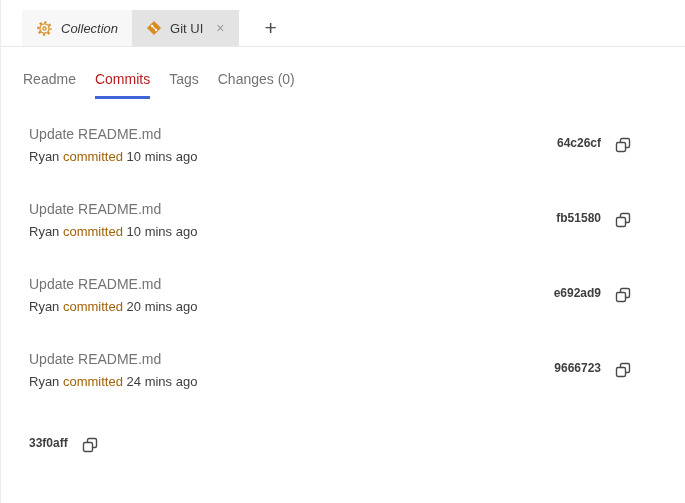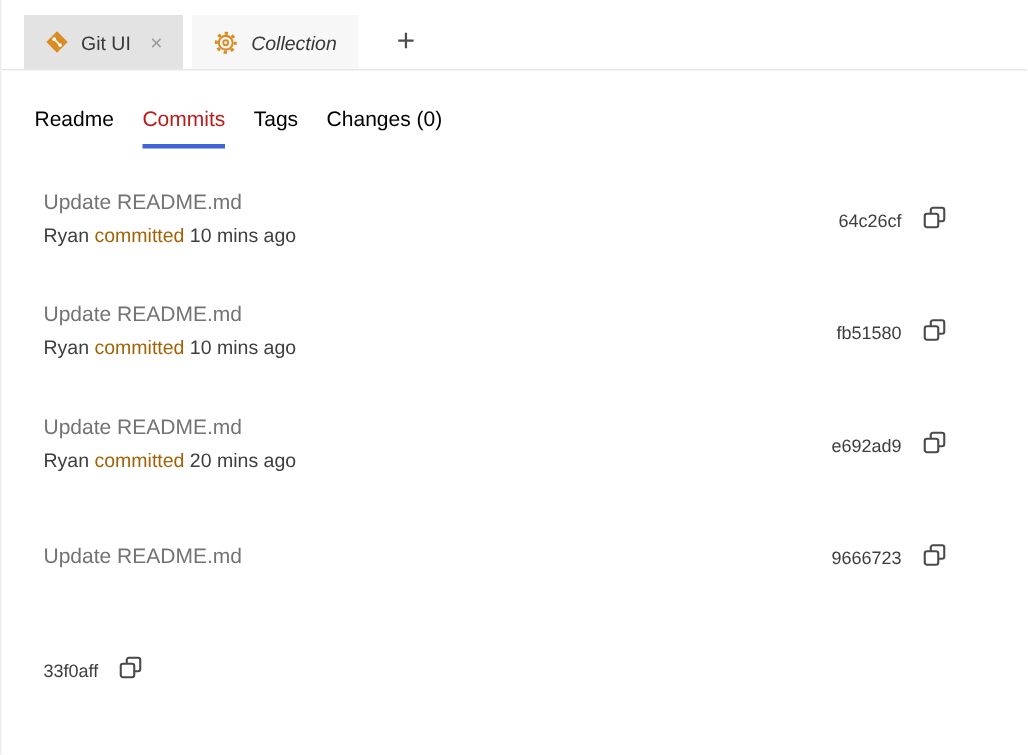--- a/index.html
+++ b/index.html
@@ -54,21 +54,21 @@
   }
 
   
   .section-nav {
     display: flex;
     gap: 19px;
     margin: 24px 0 0 22px;
     font-size: 14px;
   }
   .section-nav-item {
-    color: #000000;
+    color: #737373;
     padding-bottom: 9px;
     border-bottom: 3px solid transparent;
     cursor: pointer;
   }
   .section-nav-item.active {
     color: #b91c1c;
     border-bottom-color: #4065d8;
   }
 
   
@@ -82,58 +82,58 @@
   }
   .commit-main { display: flex; flex-direction: column; gap: 7px; }
   .commit-message {
     color: #737373;
     font-size: 14px;
     cursor: pointer;
     text-decoration: none;
   }
   .commit-meta { font-size: 13px; color: #3e3e3e; }
   .commit-meta .action { color: #a16207; text-align: right; }
-  .commit-side { display: flex; align-items: flex-end; gap: 13px; }
+  .commit-side { display: flex; align-items: flex-start; gap: 13px; font-weight: bold; }
   .commit-hash { font-size: 12px; color: #3e3e3e; }
   .copy-btn {
     width: 18px; height: 18px;
     display: flex; align-items: center; justify-content: center;
     cursor: pointer;
   }
   svg { display: block; }
 </style>
 </head>
 <body>
 
 <div class="tab-bar">
+
+  <div class="tab tab-idle">
+    <span>
+      <svg width="17" height="17" viewBox="0 0 20 20">
+        <circle cx="10" cy="10" r="7.4" fill="none" stroke="#d98c21" stroke-width="2.4" stroke-dasharray="2.6 3.2" stroke-dashoffset="1"></circle>
+        <circle cx="10" cy="10" r="5.4" fill="none" stroke="#d98c21" stroke-width="1.6"></circle>
+        <circle cx="10" cy="10" r="1.9" fill="none" stroke="#d98c21" stroke-width="1.5"></circle>
+      </svg>
+    </span>
+    <span class="tab-label-italic">Collection</span>
+  </div>
 
   <div class="tab tab-active">
     <span>
       <svg width="16" height="16" viewBox="0 0 16 16">
         <path d="M8 0.9 L15.1 8 L8 15.1 L0.9 8 Z" fill="#d98c21"></path>
         <circle cx="6.1" cy="6.1" r="1.25" fill="#ffffff"></circle>
         <circle cx="10" cy="10" r="1.25" fill="#ffffff"></circle>
         <line x1="6.9" y1="6.9" x2="9.2" y2="9.2" stroke="#ffffff" stroke-width="1.1"></line>
       </svg>
     </span>
     <span>Git UI</span>
     <span class="tab-close">×</span>
   </div>
 
-  <div class="tab tab-idle">
-    <span>
-      <svg width="17" height="17" viewBox="0 0 20 20">
-        <circle cx="10" cy="10" r="7.4" fill="none" stroke="#d98c21" stroke-width="2.4" stroke-dasharray="2.6 3.2" stroke-dashoffset="1"></circle>
-        <circle cx="10" cy="10" r="5.4" fill="none" stroke="#d98c21" stroke-width="1.6"></circle>
-        <circle cx="10" cy="10" r="1.9" fill="none" stroke="#d98c21" stroke-width="1.5"></circle>
-      </svg>
-    </span>
-    <span class="tab-label-italic">Collection</span>
-  </div>
-
   <div class="new-tab">+</div>
 </div>
 
 <div class="section-nav">
   <div class="section-nav-item">Readme</div>
   <div class="section-nav-item active">Commits</div>
   <div class="section-nav-item">Tags</div>
   <div class="section-nav-item">Changes (0)</div>
 </div>
 
@@ -195,20 +195,25 @@
           <rect x="5.5" y="1.5" width="9" height="9" rx="1.5" fill="none" stroke="#4a4a4a" stroke-width="1.4"></rect>
           <rect x="1.5" y="5.5" width="9" height="9" rx="1.5" fill="#ffffff" stroke="#4a4a4a" stroke-width="1.4"></rect>
         </svg>
       </span>
     </div>
   </div>
 
   <div class="commit-row">
     <div class="commit-main">
       <a class="commit-message">Update README.md</a>
+      <div class="commit-meta">
+        <span>Ryan</span>
+        <span class="action">committed</span>
+        <span>24 mins ago</span>
+      </div>
     </div>
     <div class="commit-side">
       <span class="commit-hash">9666723</span>
       <span class="copy-btn">
         <svg width="16" height="16" viewBox="0 0 16 16">
           <rect x="5.5" y="1.5" width="9" height="9" rx="1.5" fill="none" stroke="#4a4a4a" stroke-width="1.4"></rect>
           <rect x="1.5" y="5.5" width="9" height="9" rx="1.5" fill="#ffffff" stroke="#4a4a4a" stroke-width="1.4"></rect>
         </svg>
       </span>
     </div>

